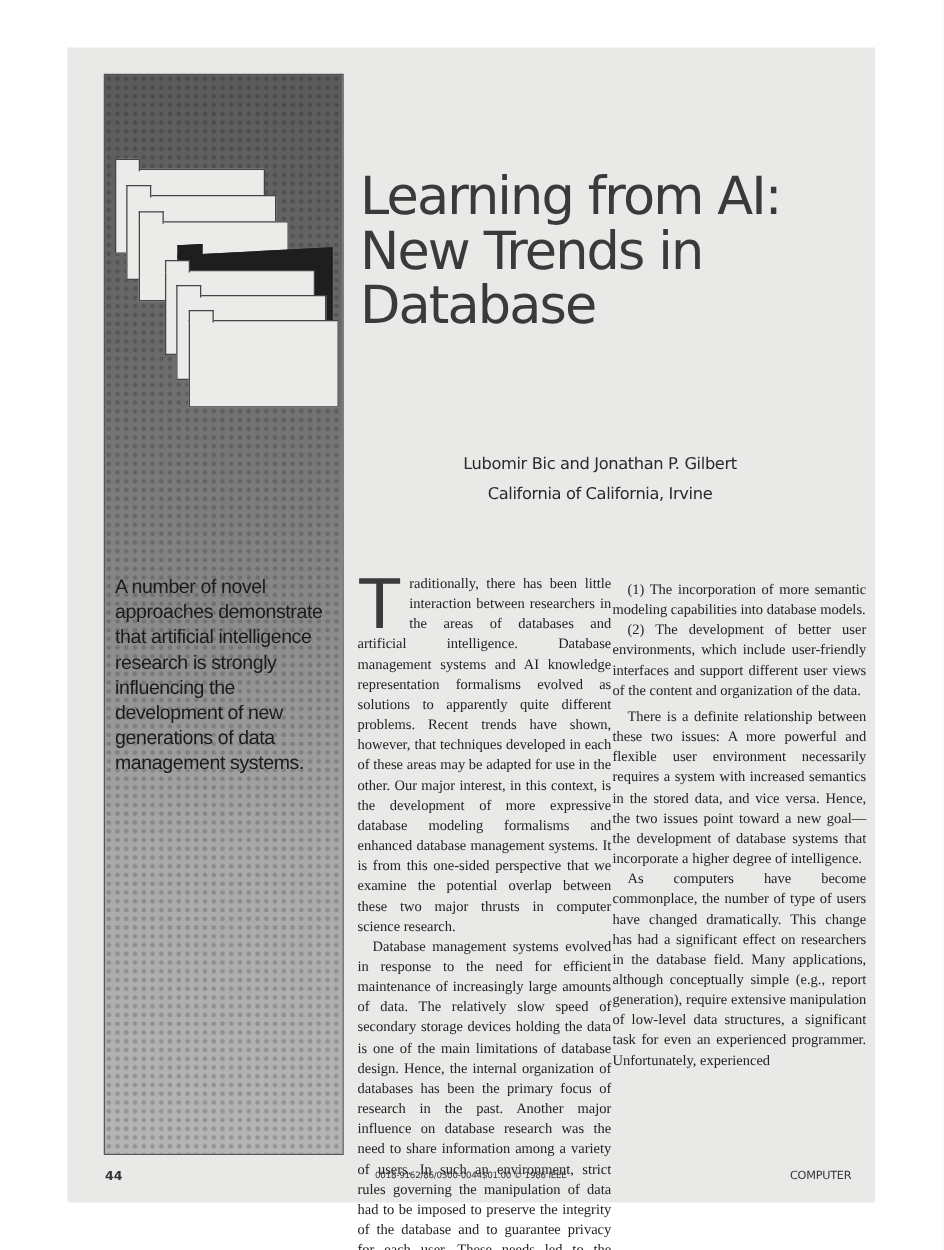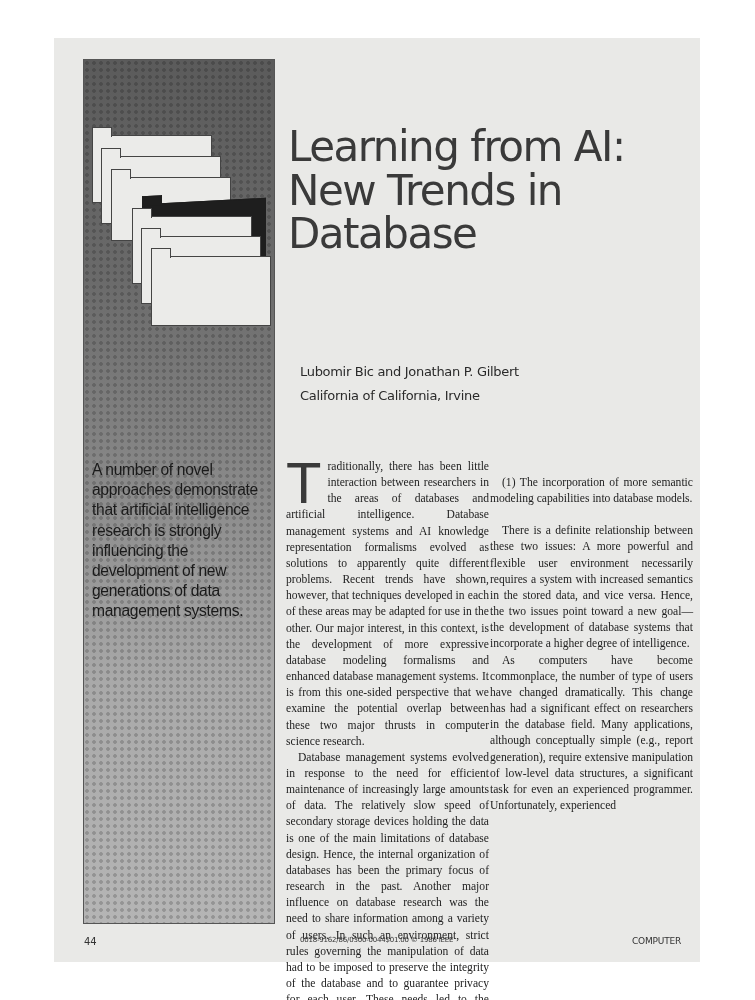--- a/index.html
+++ b/index.html
@@ -17,44 +17,44 @@
   .folder { position:absolute; background:#ebebe9; border:1.5px solid #444; box-sizing:border-box; }
   .folder .tab { position:absolute; top:-9px; left:-1.5px; width:20px; height:10px; background:#ebebe9; border:1.5px solid #444; border-bottom:none; box-sizing:border-box; }
   .folder.dark { background:#1e1e1e; border-color:#1e1e1e; }
   .folder.dark .tab { background:#1e1e1e; border-color:#1e1e1e; }
   .pull-quote {
     position:absolute; left:92px; top:460px; width:180px;
     font-family:Liberation Sans, sans-serif; font-size:15.6px; line-height:20.2px;
     color:#1a1a1a; letter-spacing:-0.3px; font-weight:300;
   }
   .title {
-    position:absolute; left:288px; top:125px; width:400px;
+    position:absolute; left:288px; top:135px; width:400px;
     font-family:"DejaVu Sans", sans-serif; font-size:42px; line-height:43.5px;
     color:#3a3a3a; letter-spacing:-1.5px; font-weight:normal;
   }
   .authors {
-    position:absolute; left:300px; top:360px; width:360px; text-align:left;
+    position:absolute; left:300px; top:360px; width:360px; text-align:center;
     font-family:"DejaVu Sans", sans-serif; font-size:13px; line-height:24px; color:#2a2a2a; letter-spacing:-0.3px;
   }
   .col {
     position:absolute; top:459px; width:203px;
     font-family:"Liberation Serif", serif; font-size:11.6px; line-height:16.15px; color:#222;
     text-align:justify; hyphens:none;
   }
   .col p { margin:0; text-indent:12px; }
   .col p.noindent { text-indent:0; }
-  .col p.gap { margin-top:16px; }
+  .col p.gap { margin-top:5px; }
   .col1 { left:286px; }
   .col2 { left:490px; }
   .dropcap {
     float:left; font-family:"Liberation Sans", sans-serif; font-size:58px; line-height:46px;
     margin:1px 6px 0 0; color:#3a3a3a; font-weight:normal;
   }
   .footer { position:absolute; top:936px; font-family:"DejaVu Sans", sans-serif; color:#333; }
-  .folio { left:84px; font-size:10px; }
+  .folio { left:84px; font-size:10px;font-weight:bold; }
   .code { left:300px; font-size:7px; letter-spacing:-0.2px; }
   .journal { left:632px; font-size:9px; letter-spacing:-0.2px; }
 </style>
 </head>
 <body>
 
 <div class="page"></div>
 
 <div class="sidebar">
   <div class="folders">
@@ -97,19 +97,20 @@
 
 <div class="col col1">
   <p class="noindent">
     <span class="dropcap">T</span><span>raditionally, there has been little interaction between researchers in the areas of databases and artificial intelligence. Database management systems and AI knowledge representation formalisms evolved as solutions to apparently quite different problems. Recent trends have shown, however, that techniques developed in each of these areas may be adapted for use in the other. Our major interest, in this context, is the development of more expressive database modeling formalisms and enhanced database management systems. It is from this one-sided perspective that we examine the potential overlap between these two major thrusts in computer science research.</span>
   </p>
   <p>Database management systems evolved in response to the need for efficient maintenance of increasingly large amounts of data. The relatively slow speed of secondary storage devices holding the data is one of the main limitations of database design. Hence, the internal organization of databases has been the primary focus of research in the past. Another major influence on database research was the need to share information among a variety of users. In such an environment, strict rules governing the manipulation of data had to be imposed to preserve the integrity of the database and to guarantee privacy for each user. These needs led to the development of several basic data models.</p>
 </div>
 
 <div class="col col2">
   <p class="gap">(1) The incorporation of more semantic modeling capabilities into database models.</p>
+  <p>(2) The development of better user environments, which include user-friendly interfaces and support different user views of the content and organization of the data.</p>
   <p class="gap">There is a definite relationship between these two issues: A more powerful and flexible user environment necessarily requires a system with increased semantics in the stored data, and vice versa. Hence, the two issues point toward a new goal—the development of database systems that incorporate a higher degree of intelligence.</p>
   <p>As computers have become commonplace, the number of type of users have changed dramatically. This change has had a significant effect on researchers in the database field. Many applications, although conceptually simple (e.g., report generation), require extensive manipulation of low-level data structures, a significant task for even an experienced programmer. Unfortunately, experienced</p>
 </div>
 
 <div class="footer folio">44</div>
 <div class="footer code">0018-9162/86/0300-0044$01.00 © 1986 IEEE</div>
 <div class="footer journal">COMPUTER</div>
 
 </body></html>

